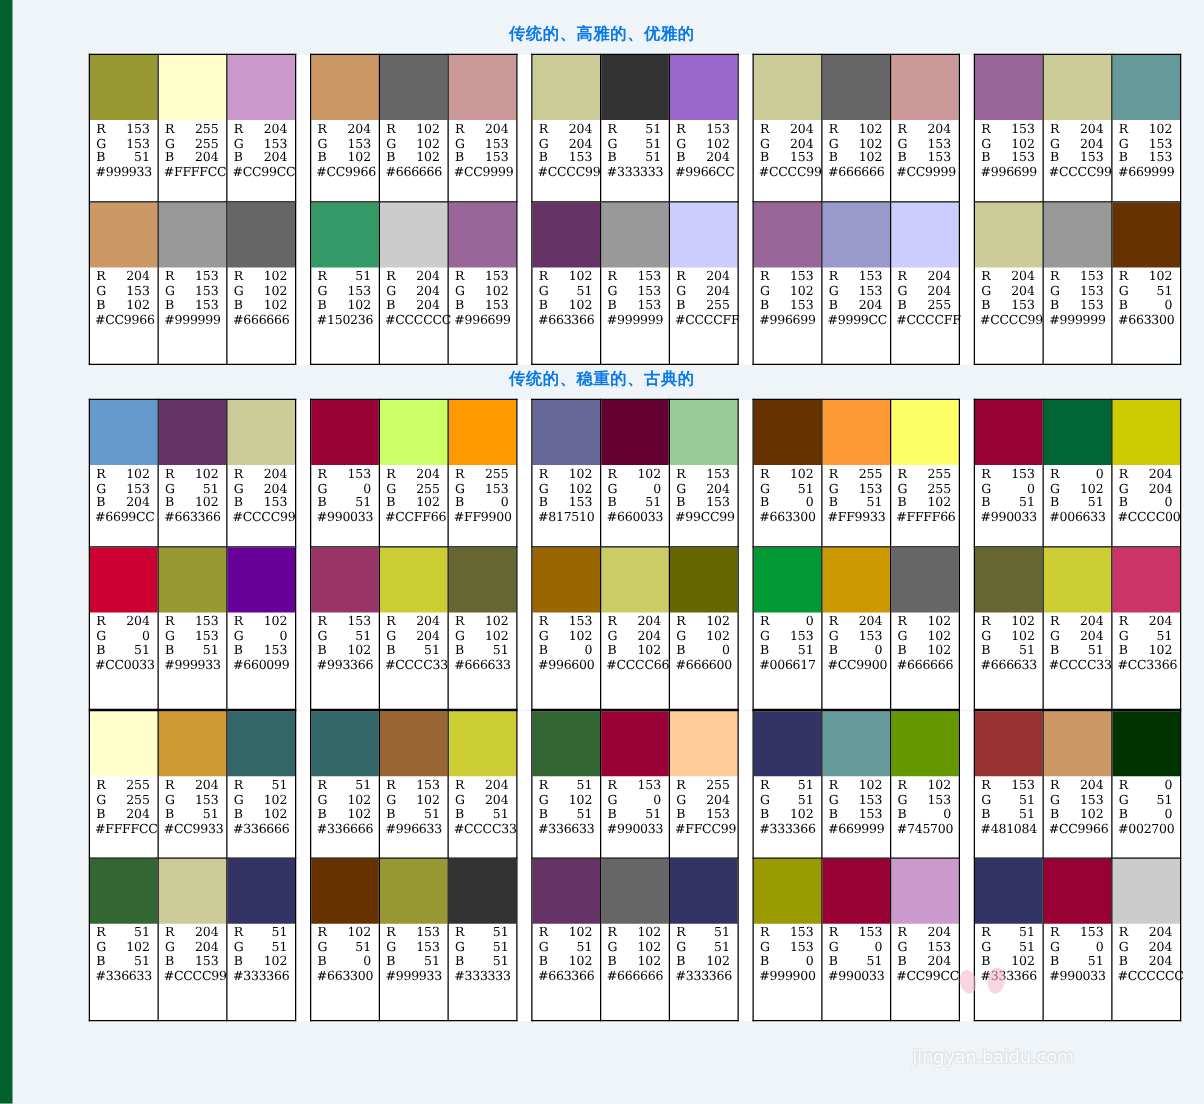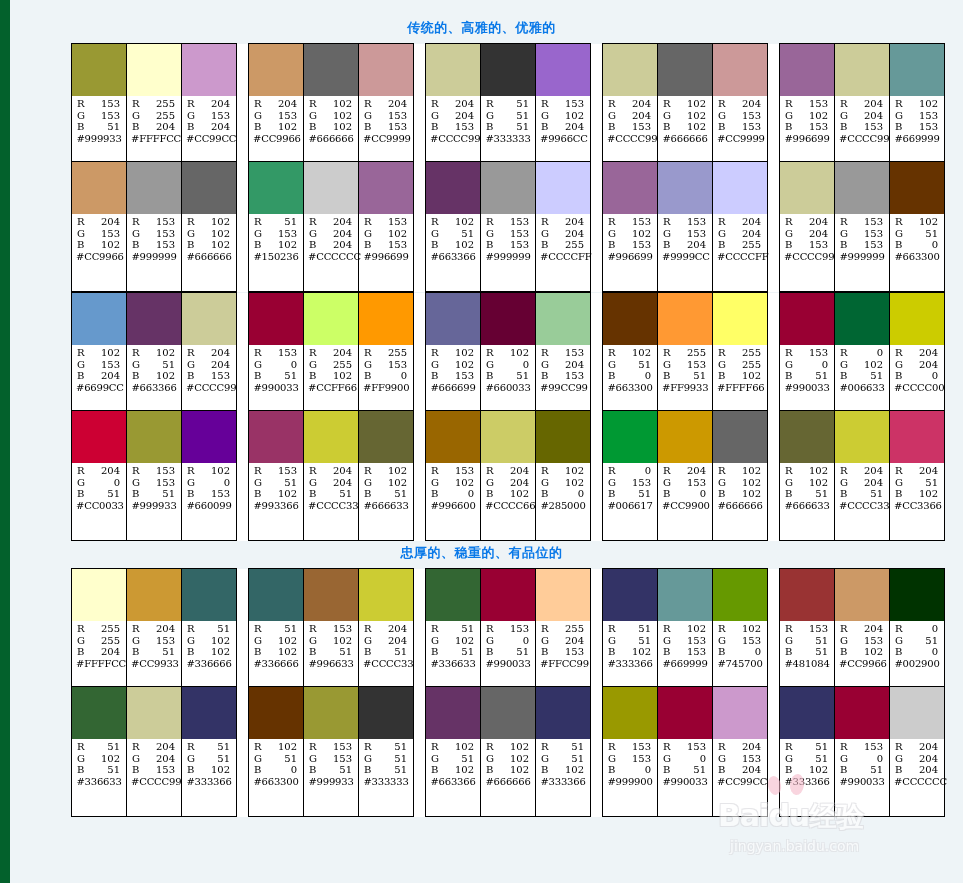--- a/index.html
+++ b/index.html
@@ -713,20 +713,21 @@
                   <span class="v">0</span>
                 </div>
                 <div class="hexline">#663300</div>
               </div>
             </td>
           </tr>
         </tbody>
       </table>
     </div>
     <div class="section">
+      <div class="section-title">传统的、稳重的、古典的</div>
       <table class="palette-table">
         <tbody>
           <tr class="palette-row">
             <td class="cell">
               <div class="swatch" style="background: rgb(102, 153, 204);"></div>
               <div class="vals">
                 <div class="vline">
                   <span class="k">R</span>
                   <span class="v">102</span>
                 </div>
@@ -841,21 +842,21 @@
                   <span class="v">102</span>
                 </div>
                 <div class="vline">
                   <span class="k">G</span>
                   <span class="v">102</span>
                 </div>
                 <div class="vline">
                   <span class="k">B</span>
                   <span class="v">153</span>
                 </div>
-                <div class="hexline">#666699</div>
+                <div class="hexline">#817510</div>
               </div>
             </td>
             <td class="cell">
               <div class="swatch" style="background: rgb(102, 0, 51);"></div>
               <div class="vals">
                 <div class="vline">
                   <span class="k">R</span>
                   <span class="v">102</span>
                 </div>
                 <div class="vline">
@@ -1153,21 +1154,21 @@
                   <span class="v">102</span>
                 </div>
                 <div class="vline">
                   <span class="k">G</span>
                   <span class="v">102</span>
                 </div>
                 <div class="vline">
                   <span class="k">B</span>
                   <span class="v">0</span>
                 </div>
-                <div class="hexline">#285000</div>
+                <div class="hexline">#666600</div>
               </div>
             </td>
             <td class="gap"></td>
             <td class="cell">
               <div class="swatch" style="background: rgb(0, 153, 51);"></div>
               <div class="vals">
                 <div class="vline">
                   <span class="k">R</span>
                   <span class="v">0</span>
                 </div>
@@ -1271,21 +1272,20 @@
                   <span class="v">102</span>
                 </div>
                 <div class="hexline">#CC3366</div>
               </div>
             </td>
           </tr>
         </tbody>
       </table>
     </div>
     <div class="section">
-      <div class="section-title">忠厚的、稳重的、有品位的</div>
       <table class="palette-table">
         <tbody>
           <tr class="palette-row">
             <td class="cell">
               <div class="swatch" style="background: rgb(255, 255, 204);"></div>
               <div class="vals">
                 <div class="vline">
                   <span class="k">R</span>
                   <span class="v">255</span>
                 </div>
@@ -1546,21 +1546,21 @@
                   <span class="v">0</span>
                 </div>
                 <div class="vline">
                   <span class="k">G</span>
                   <span class="v">51</span>
                 </div>
                 <div class="vline">
                   <span class="k">B</span>
                   <span class="v">0</span>
                 </div>
-                <div class="hexline">#002900</div>
+                <div class="hexline">#002700</div>
               </div>
             </td>
           </tr>
           <tr class="palette-row row-last">
             <td class="cell">
               <div class="swatch" style="background: rgb(51, 102, 51);"></div>
               <div class="vals">
                 <div class="vline">
                   <span class="k">R</span>
                   <span class="v">51</span>
@@ -1834,17 +1834,14 @@
             </td>
           </tr>
         </tbody>
       </table>
     </div>
   </div>
 
 <div id="watermark">
   <span class="paw paw1"></span>
   <span class="paw paw2"></span>
-  <div class="wm-brand">
-    <span>Baidu</span><span class="wm-cn">经验</span>
-  </div>
   <div class="wm-url">jingyan.baidu.com</div>
 </div>
 
 </body></html>

